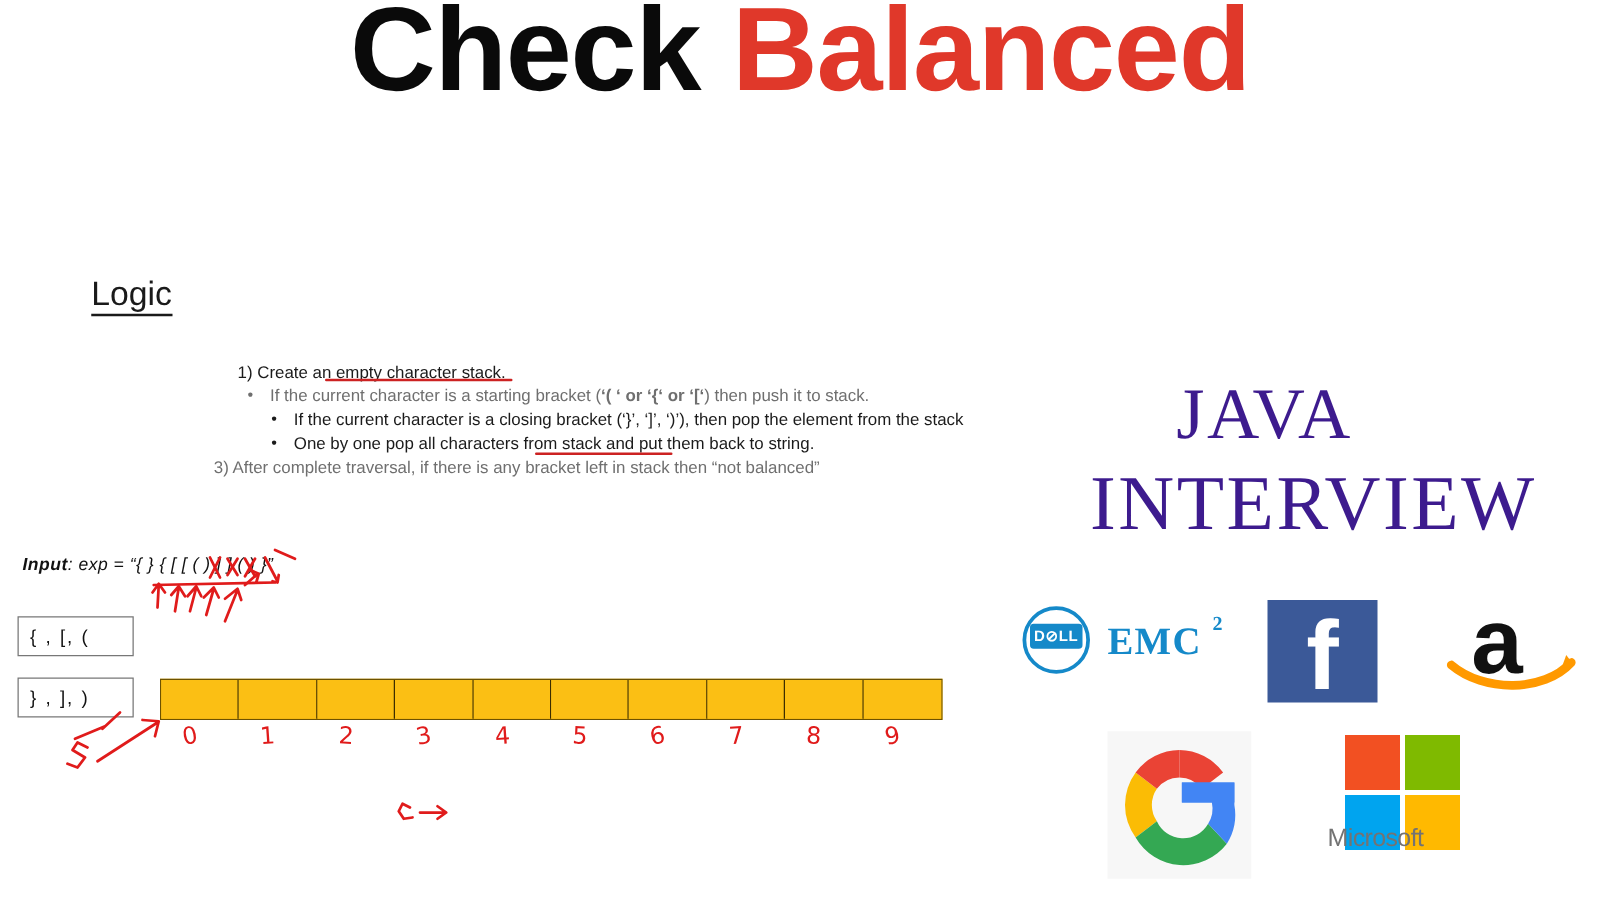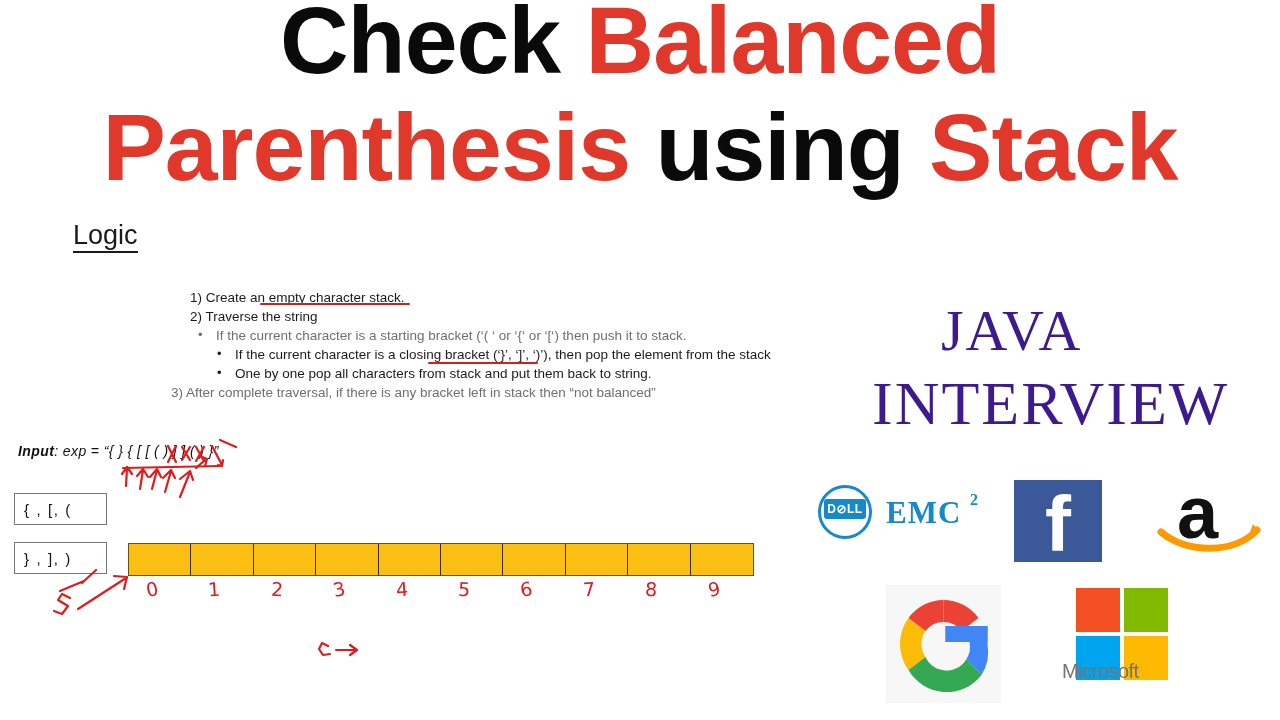--- a/index.html
+++ b/index.html
@@ -29,21 +29,21 @@
   }
 
   
   .logic-body{position:absolute;left:171px;top:288px;width:740px;}
   .lg-line{font-size:13.5px;line-height:19px;white-space:nowrap;}
   .lg-gray{color:#6f6f6f;}
   .lg-black{color:#1b1b1b;margin-left:19px;}
   .lg-sub{padding-left:45px;position:relative;}
   .lg-sub .bullet{position:absolute;left:27px;top:-1px;font-size:13px;}
   .lg-cont{padding-left:45px;}
-  .bold{font-weight:400;}
+  .bold{font-weight:700;}
   .redline{position:absolute;background:#cc2222;height:2px;border-radius:2px;}
 
   
   .input-line{
     position:absolute;left:18px;top:443px;font-size:14px;
     font-style:italic;color:#111;white-space:nowrap;letter-spacing:0.4px;
   }
   .input-line .lbl{font-weight:700;font-style:italic;}
 
   
@@ -135,28 +135,26 @@
     font-size:20px;font-family:"Liberation Sans", sans-serif;letter-spacing:-0.5px;
   }
 </style>
 </head>
 <body>
 
 <div id="stage">
 
   <div class="title-block">
     <div class="title-line title-line-1"><span class="t-black">Check </span><span class="t-red">Balanced</span></div>
-    <div class="title-line title-line-2"><span class="t-red">Parenthesis </span><span class="t-black">using </span><span class="t-red">Stack</span></div>
   </div>
 
   <div class="logic-head">Logic</div>
 
   <div class="logic-body">
     <div class="lg-line lg-black">1) Create an empty character stack.</div>
-    <div class="lg-line lg-black">2) Traverse the string</div>
 
     <div class="lg-line lg-gray lg-sub">
       <span class="bullet">•</span><span>If the current character is a starting bracket (</span><span class="bold">‘( ‘ or ‘{‘ or ‘[‘</span><span>) then push it to stack.</span>
     </div>
 
     <div class="lg-line lg-black lg-sub">
       <span class="bullet">•</span><span>If the current character is a closing bracket (‘}’, ‘]’, ‘)’), then pop the element from the stack</span>
     </div>
 
     <div class="lg-line lg-black lg-sub">

